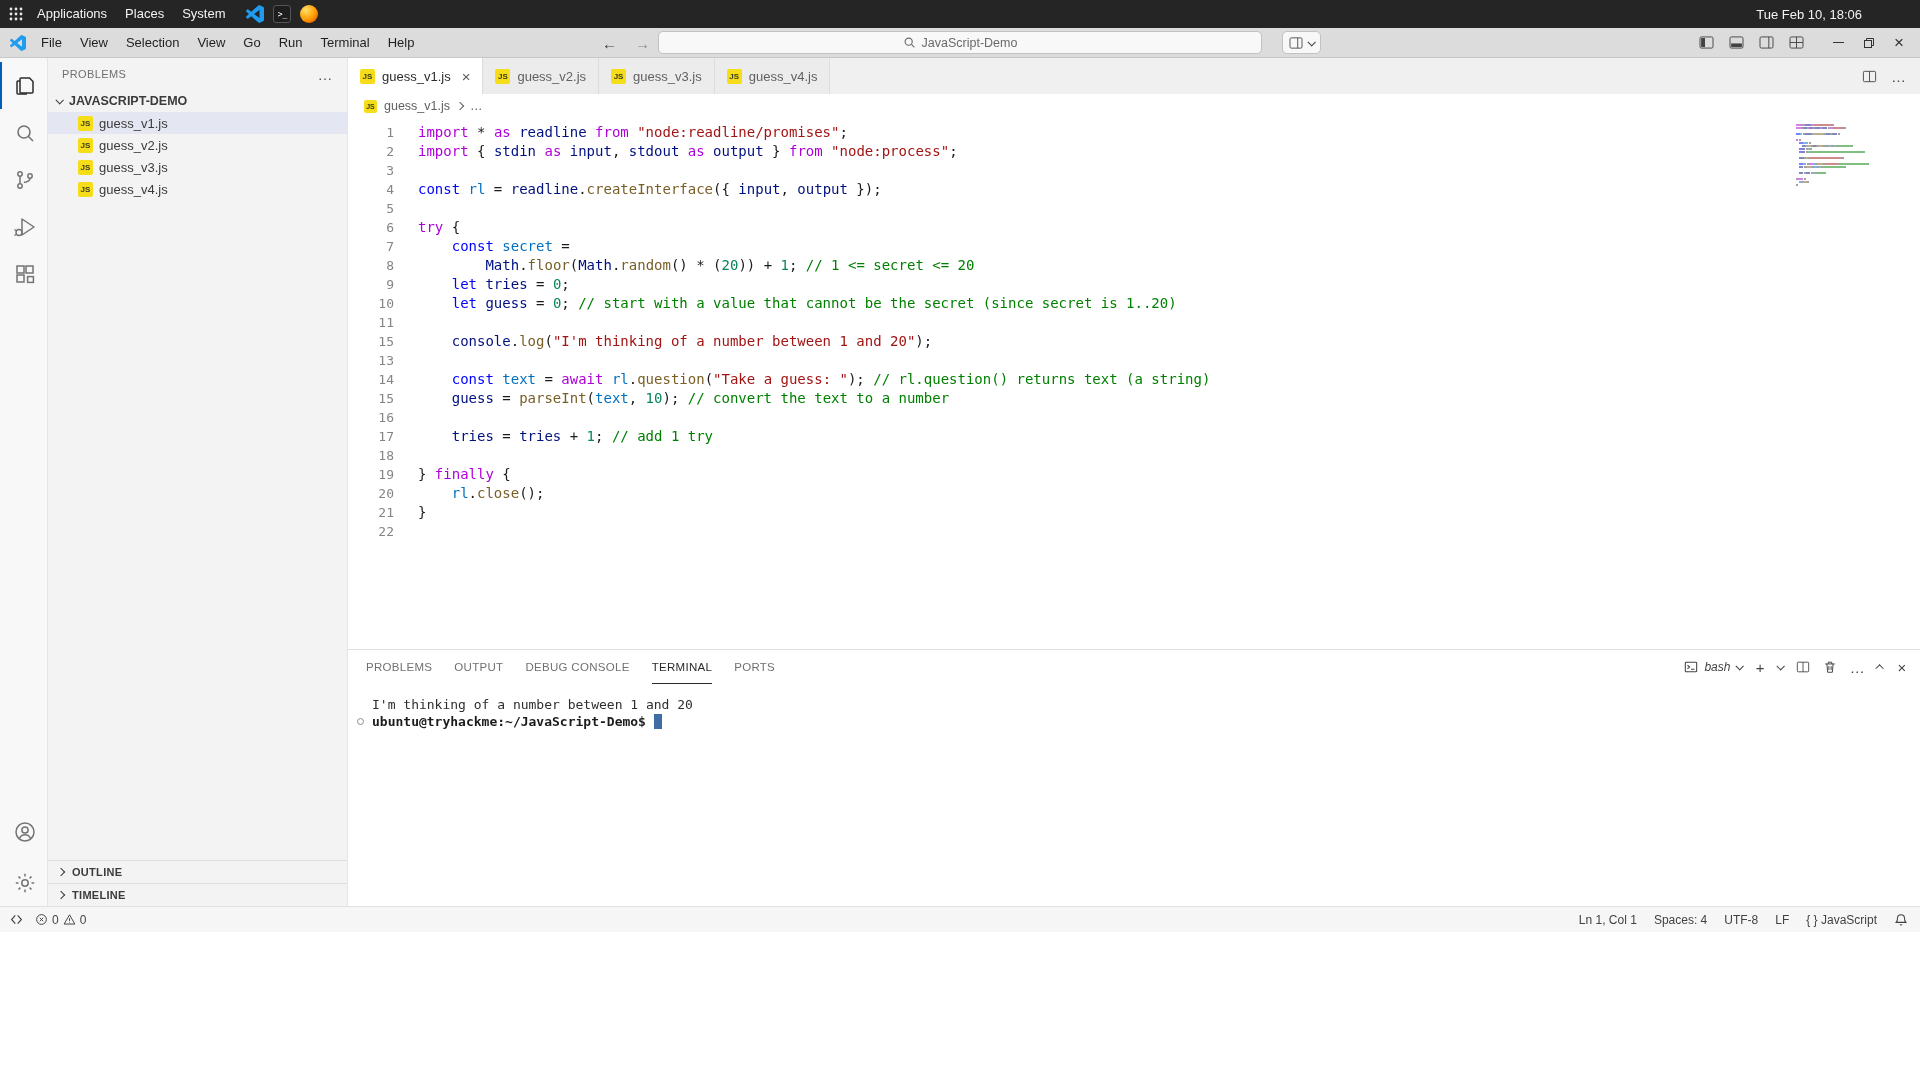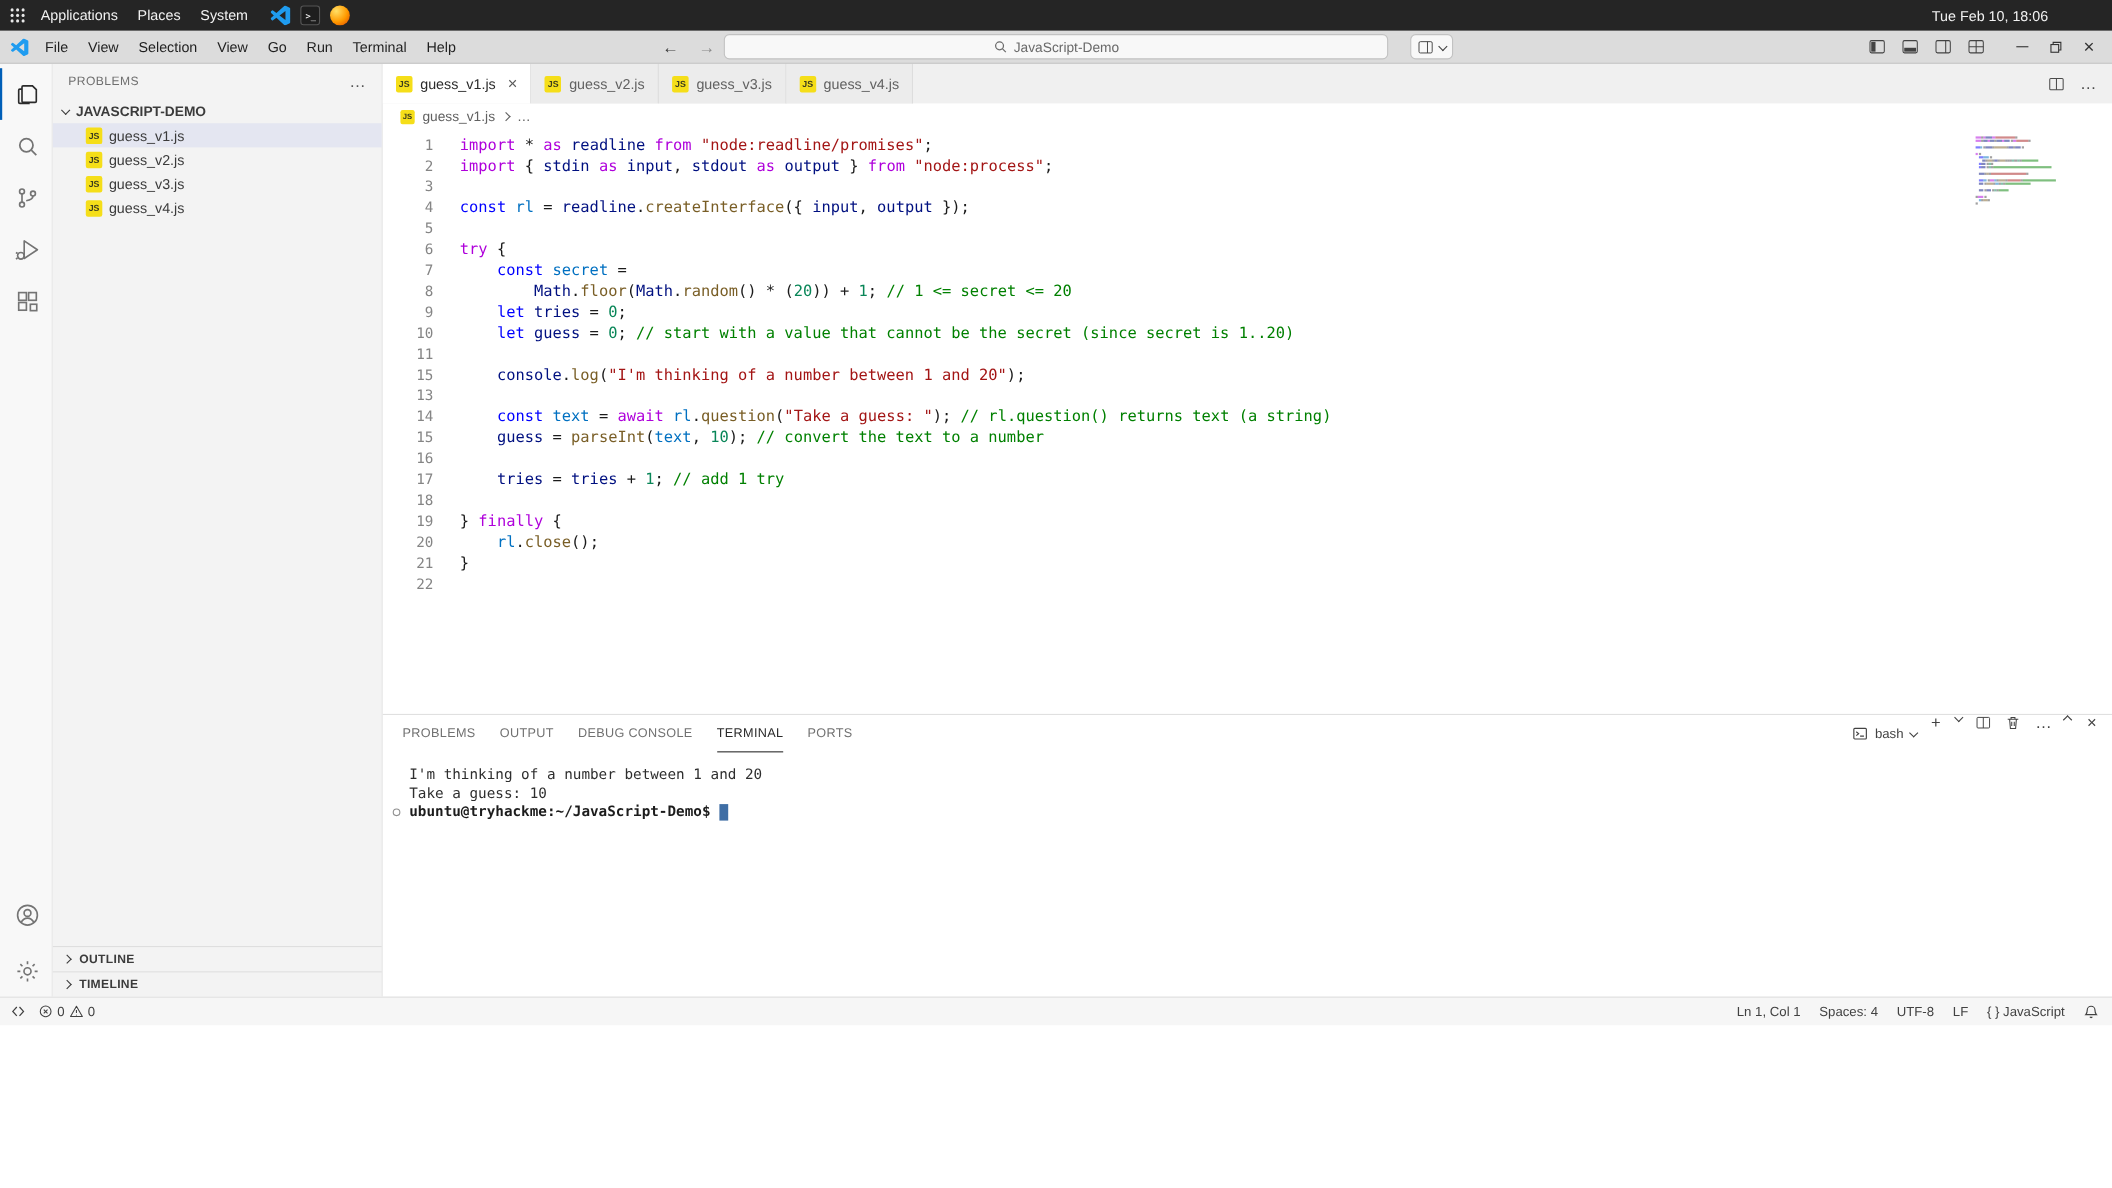--- a/index.html
+++ b/index.html
@@ -90,21 +90,21 @@
   .mm { height: 2px; opacity: .5; display: inline-block; }
   .mmbg-kw{background:#af00db}.mmbg-decl{background:#0000ff}.mmbg-var{background:#001080}.mmbg-cvar{background:#0070c1}
   .mmbg-fn{background:#795e26}.mmbg-str{background:#a31515}.mmbg-com{background:#008000}.mmbg-num{background:#098658}.mmbg-def{background:#444}
 
   
   .panel { flex: 0 0 257px; border-top: 1px solid #e0e0e0; background: #fff; display: flex; flex-direction: column; }
   .panel-header { flex: 0 0 34px; display: flex; align-items: stretch; padding: 0 14px 0 18px; }
   .panel-tabs { display: flex; gap: 22px; }
   .panel-tab { display: flex; align-items: center; font-size: 11.5px; letter-spacing: .3px; color: #717171; border-bottom: 1px solid transparent; cursor: default; }
   .panel-tab.active { color: #2b2b2b; border-bottom-color: #2b2b2b; }
-  .panel-actions { margin-left: auto; display: flex; gap: 13px; color: #424242; }
+  .panel-actions { margin-left: auto; display: flex; align-items: center; gap: 13px; color: #424242; font-style: italic; }
   .shell-group { display: flex; align-items: center; gap: 6px; font-size: 12px; }
   .glyph-btn { font-size: 15px; color: #424242; line-height: 1; }
 
   .terminal { flex: 1; font-family: "DejaVu Sans Mono", monospace; font-size: 13px; color: #262626; padding-top: 12px; overflow: hidden; }
   .term-line { position: relative; height: 17px; line-height: 17px; padding-left: 24px; white-space: pre; }
   .term-marker { position: absolute; left: 9px; top: 5px; width: 7px; height: 7px; border-radius: 50%; }
   .term-marker.filled { background: #1a7fd4; }
   .term-marker.open { width: 7px; height: 7px; border: 1.2px solid #8f8f8f; background: transparent; }
   .term-b { font-weight: 700; color: #1c1c1c; }
   .term-n { color: #2e2e2e; }
@@ -550,21 +550,20 @@
             <svg width="14" height="14" viewBox="0 0 16 16" fill="none" stroke="#424242" stroke-width="1.1">
               <path d="M2.5 4.5h11M6 4.5v-2h4v2M4.5 4.5l.8 9.5h5.4l.8-9.5M6.7 7v4.5M9.3 7v4.5"></path>
             </svg>
             <span class="glyph-btn">…</span>
             <span class="chev up"></span>
             <span class="glyph-btn">×</span>
           </div>
         </div>
         <div class="terminal" id="terminal">
             <div class="term-line"><span class="term-n">I'm thinking of a number between 1 and 20</span></div>
-            <div class="term-line"><span class="term-n">Take a guess: 10</span></div>
             <div class="term-line"><span class="term-marker open"></span><span class="term-b">ubuntu@tryhackme:~/JavaScript-Demo$</span><span class="term-n"> </span><span class="term-cursor"></span></div>
           </div>
       </div>
     </div>
   </div>
 
   <div class="statusbar">
     <div class="sb-left">
       <svg width="13" height="13" viewBox="0 0 16 16" fill="none" stroke="#424242" stroke-width="1.4">
         <path d="M6.5 3 2 8l4.5 5M9.5 3 14 8l-4.5 5"></path>

